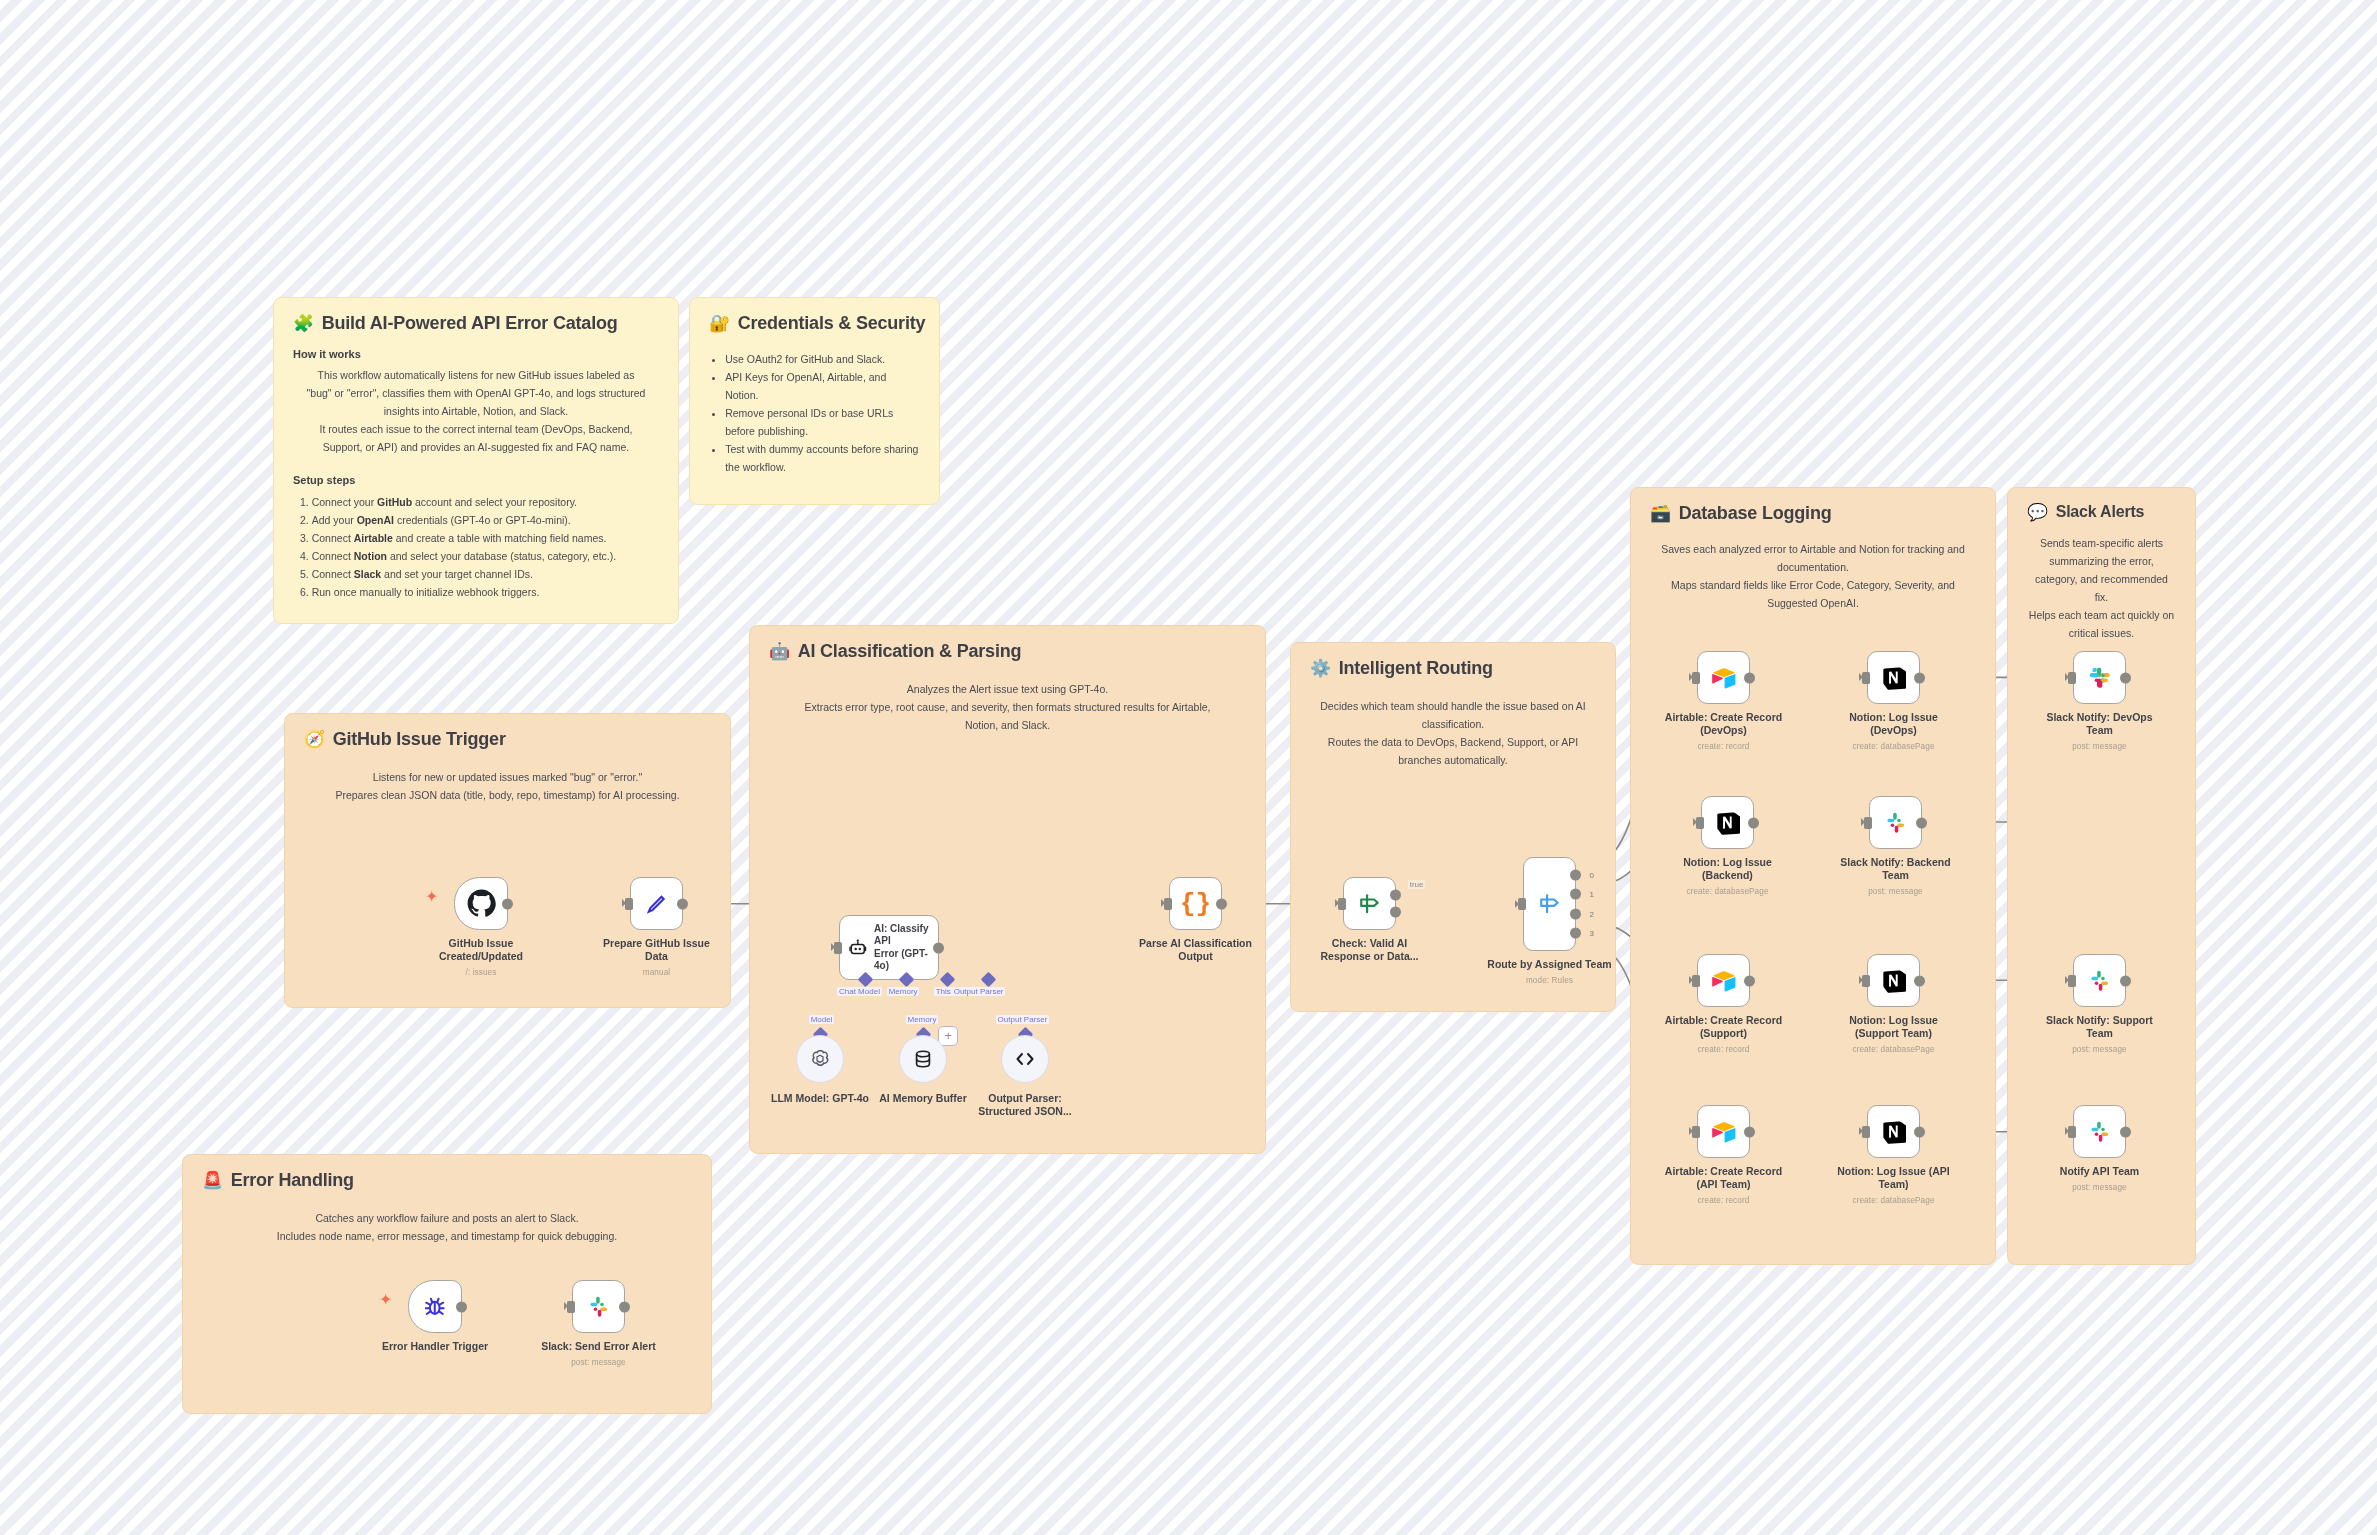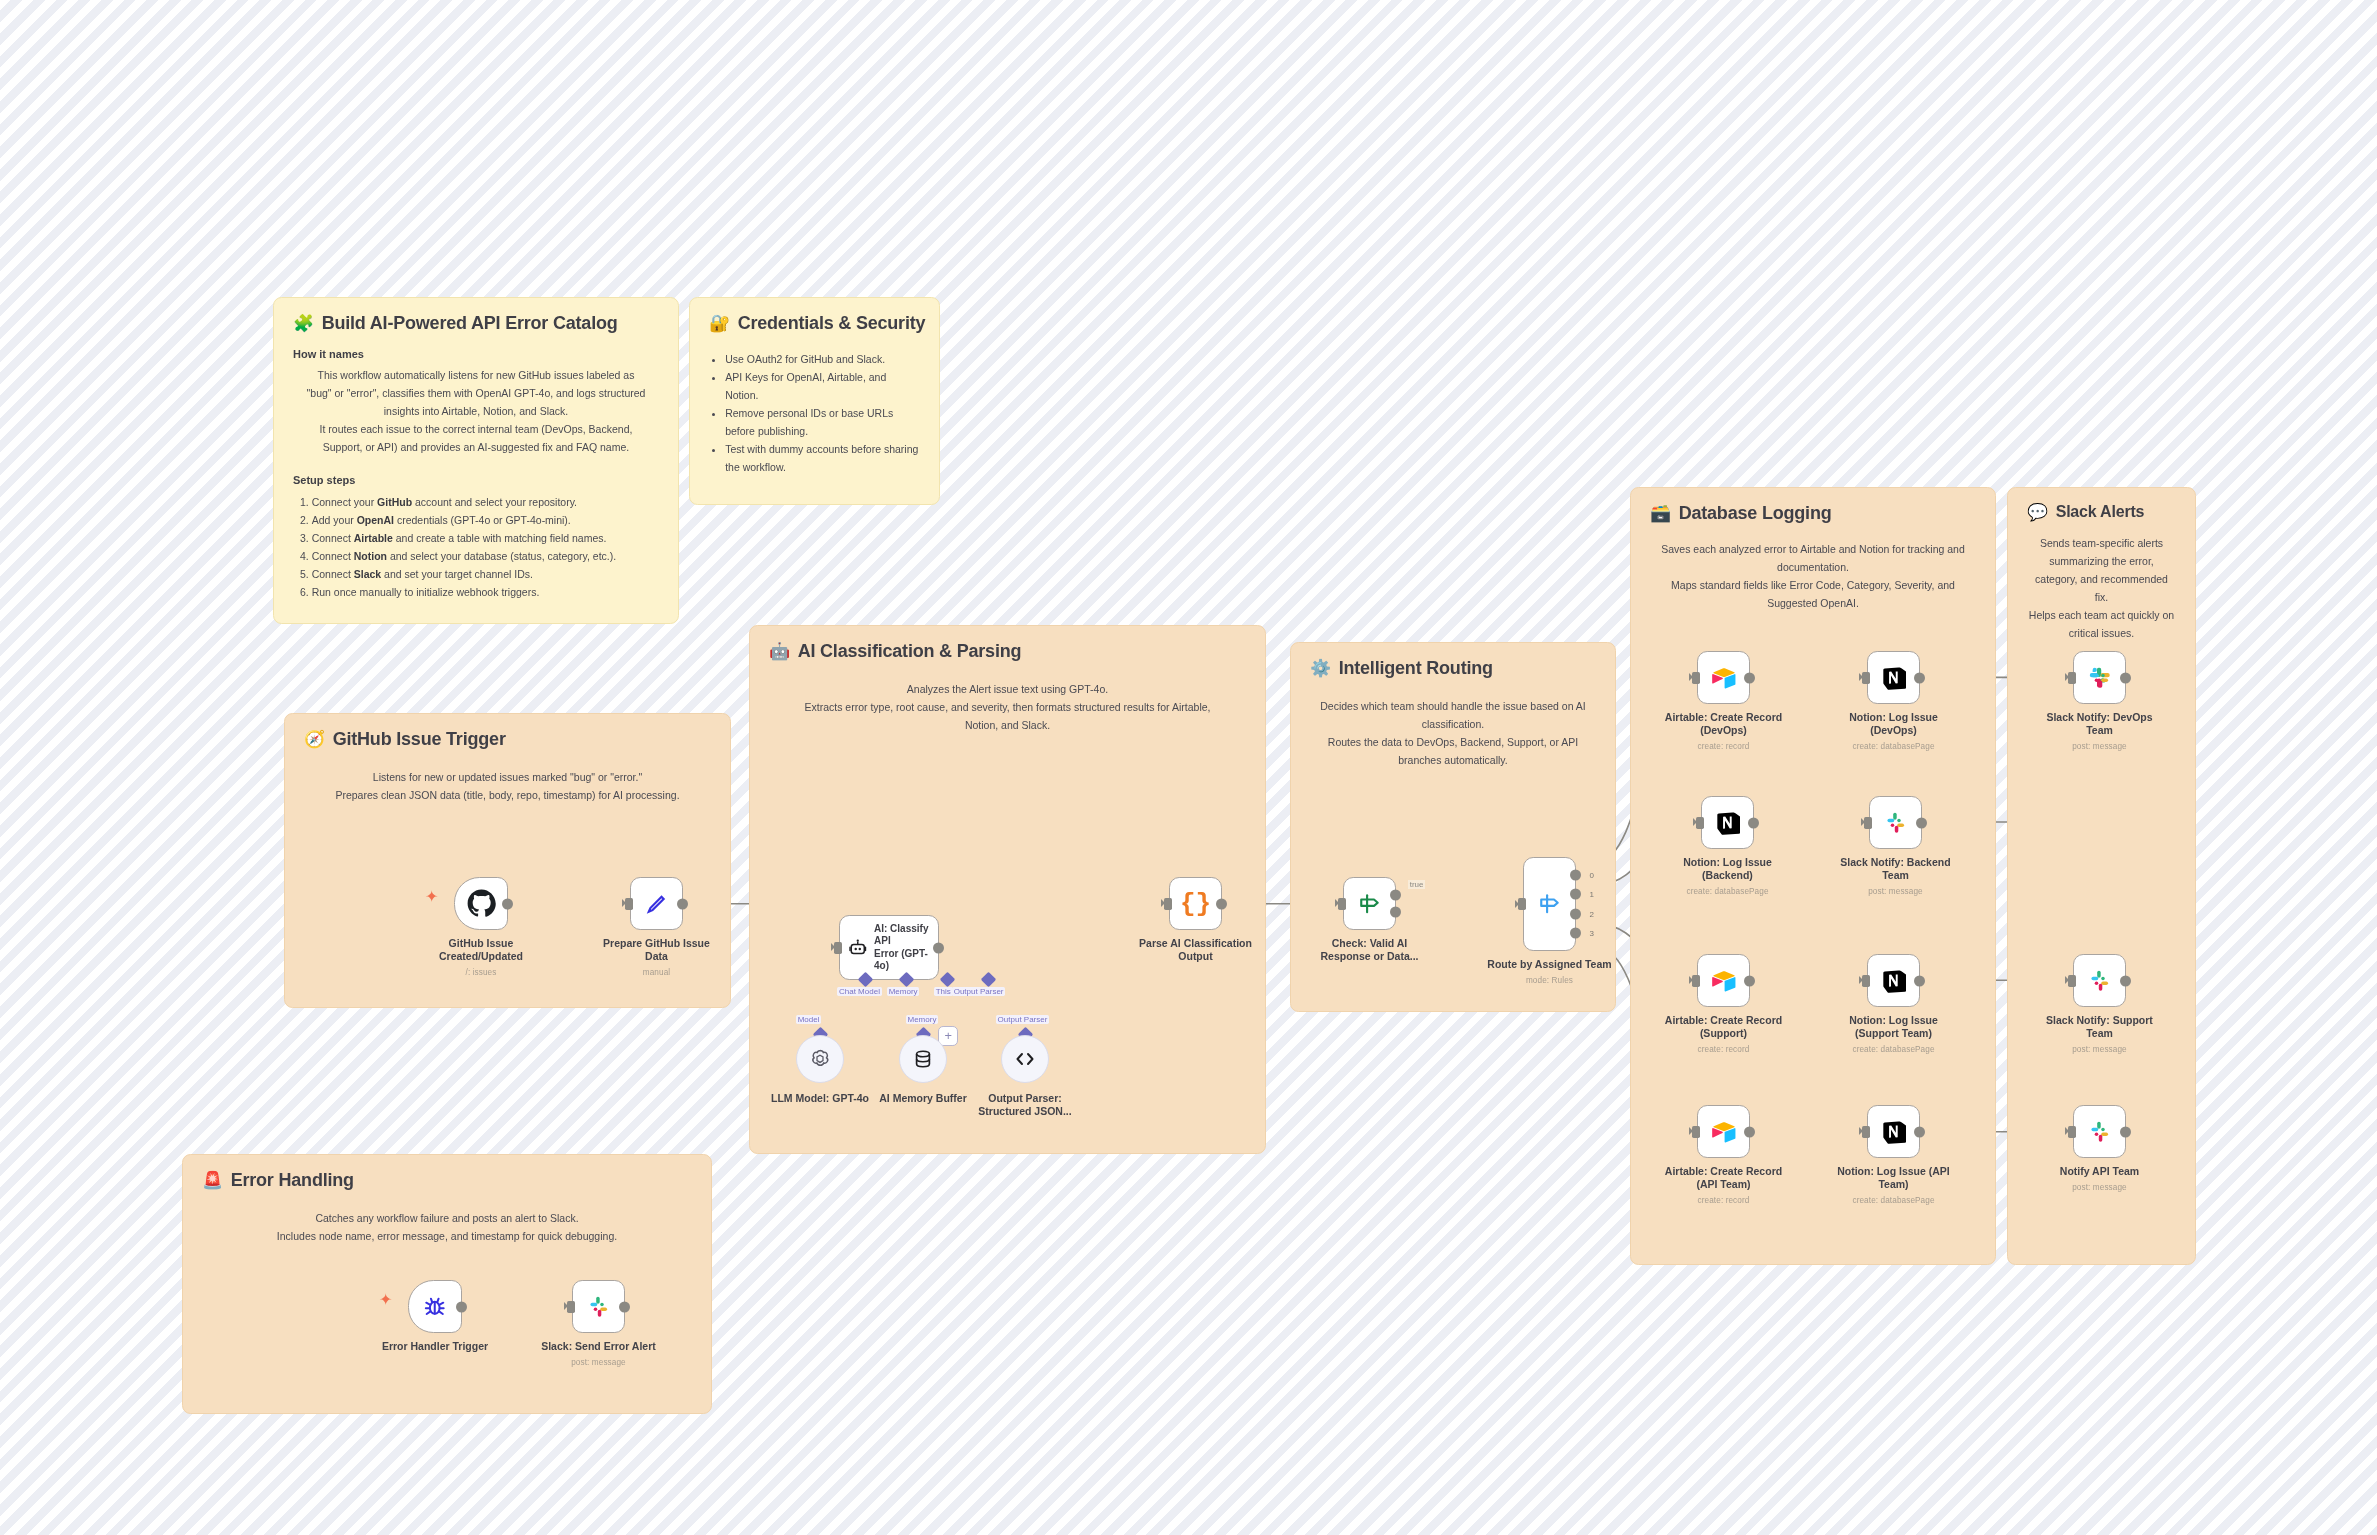--- a/index.html
+++ b/index.html
@@ -159,21 +159,21 @@
     <g fill="none" stroke="#9b98c4" stroke-width="1.8">
       <path d="M1114,1124 L1114,1155"></path>
     </g>
   </svg>
 
   <div class="note yellow" style="left:273px; top:297px; width:406px; height:327px;">
     <div class="note-title">
       <span class="note-emoji">🧩</span>
       <span>Build AI-Powered API Error Catalog</span>
     </div>
-    <div class="note-sub">How it names</div>
+    <div class="note-sub">How it works</div>
     <div class="note-body">
       <p>This workflow automatically listens for new GitHub issues labeled as</p>
       <p>"bug" or "error", classifies them with OpenAI GPT-4o, and logs structured</p>
       <p>insights into Airtable, Notion, and Slack.</p>
       <p>It routes each issue to the correct internal team (DevOps, Backend,</p>
       <p>Support, or API) and provides an AI-suggested fix and FAQ name.</p>
     </div>
     <div class="note-sub" style="margin-top:19px;">Setup steps</div>
     <ol>
       <li>Connect your <b>GitHub</b> account and select your repository.</li>
@@ -323,21 +323,21 @@
     <div class="diamond" style="left:103px; top:59px;"></div>
     <div class="diamond" style="left:144px; top:59px;"></div>
     <div class="sublabel" style="left:-1.7px; top:72px;">Chat Model</div>
     <div class="sublabel" style="left:48px; top:72px;">Memory</div>
     <div class="sublabel" style="left:95px; top:72px;">This</div>
     <div class="sublabel" style="left:113px; top:72px;">Output Parser</div>
     <div class="plusbox" style="left:99px; top:111px;">+</div>
   </div>
 
   <div class="node" style="left:796px; top:1035px;">
-    <div class="sublabel" style="left:0; top:-20.4px;">Model</div>
+    <div class="sublabel" style="left:13px; top:-20.4px;">Model</div>
     <div class="diamond" style="left:19px; top:-6px;"></div>
     <div class="nbox round">
       <svg width="24" height="24" viewBox="0 0 24 24">
         <path fill="none" stroke="#5b5b66" stroke-width="1.5" d="M12 3.4c2 0 3.2 1.4 3.4 2.2 1-.4 2.7-.2 3.6 1.4.9 1.6.2 3.1-.4 3.8.8.6 1.6 2.1.7 3.7-.9 1.6-2.6 1.8-3.6 1.5-.3.9-1.5 2.3-3.4 2.3s-3.1-1.4-3.4-2.3c-1 .3-2.7.1-3.6-1.5-.9-1.6-.1-3.1.7-3.7-.6-.7-1.3-2.2-.4-3.8.9-1.6 2.6-1.8 3.6-1.4.2-.8 1.4-2.2 3.4-2.2z"></path>
         <path fill="none" stroke="#5b5b66" stroke-width="1.3" d="M12 8.3 L15 10 V13.6 L12 15.4 L9 13.6 V10 Z"></path>
       </svg>
     </div>
     <div class="nlabel" style="margin-top:8.5px;">
       <span>LLM Model: GPT-4o</span>
     </div>

